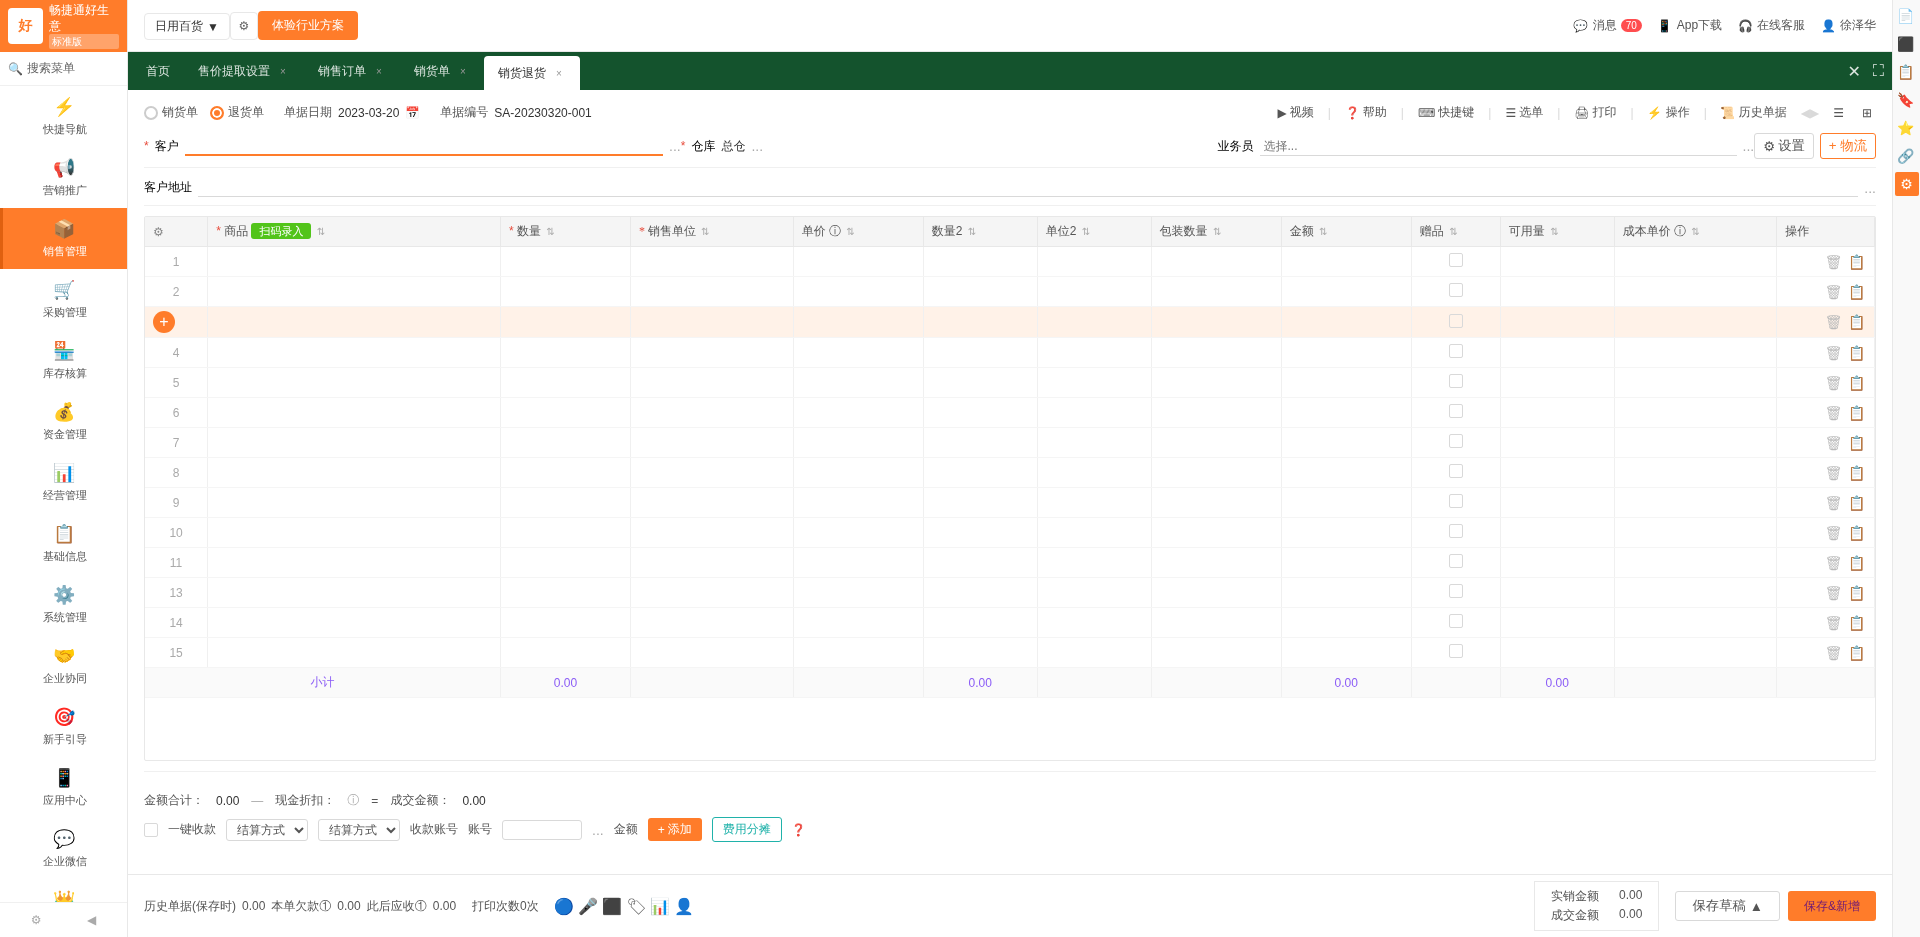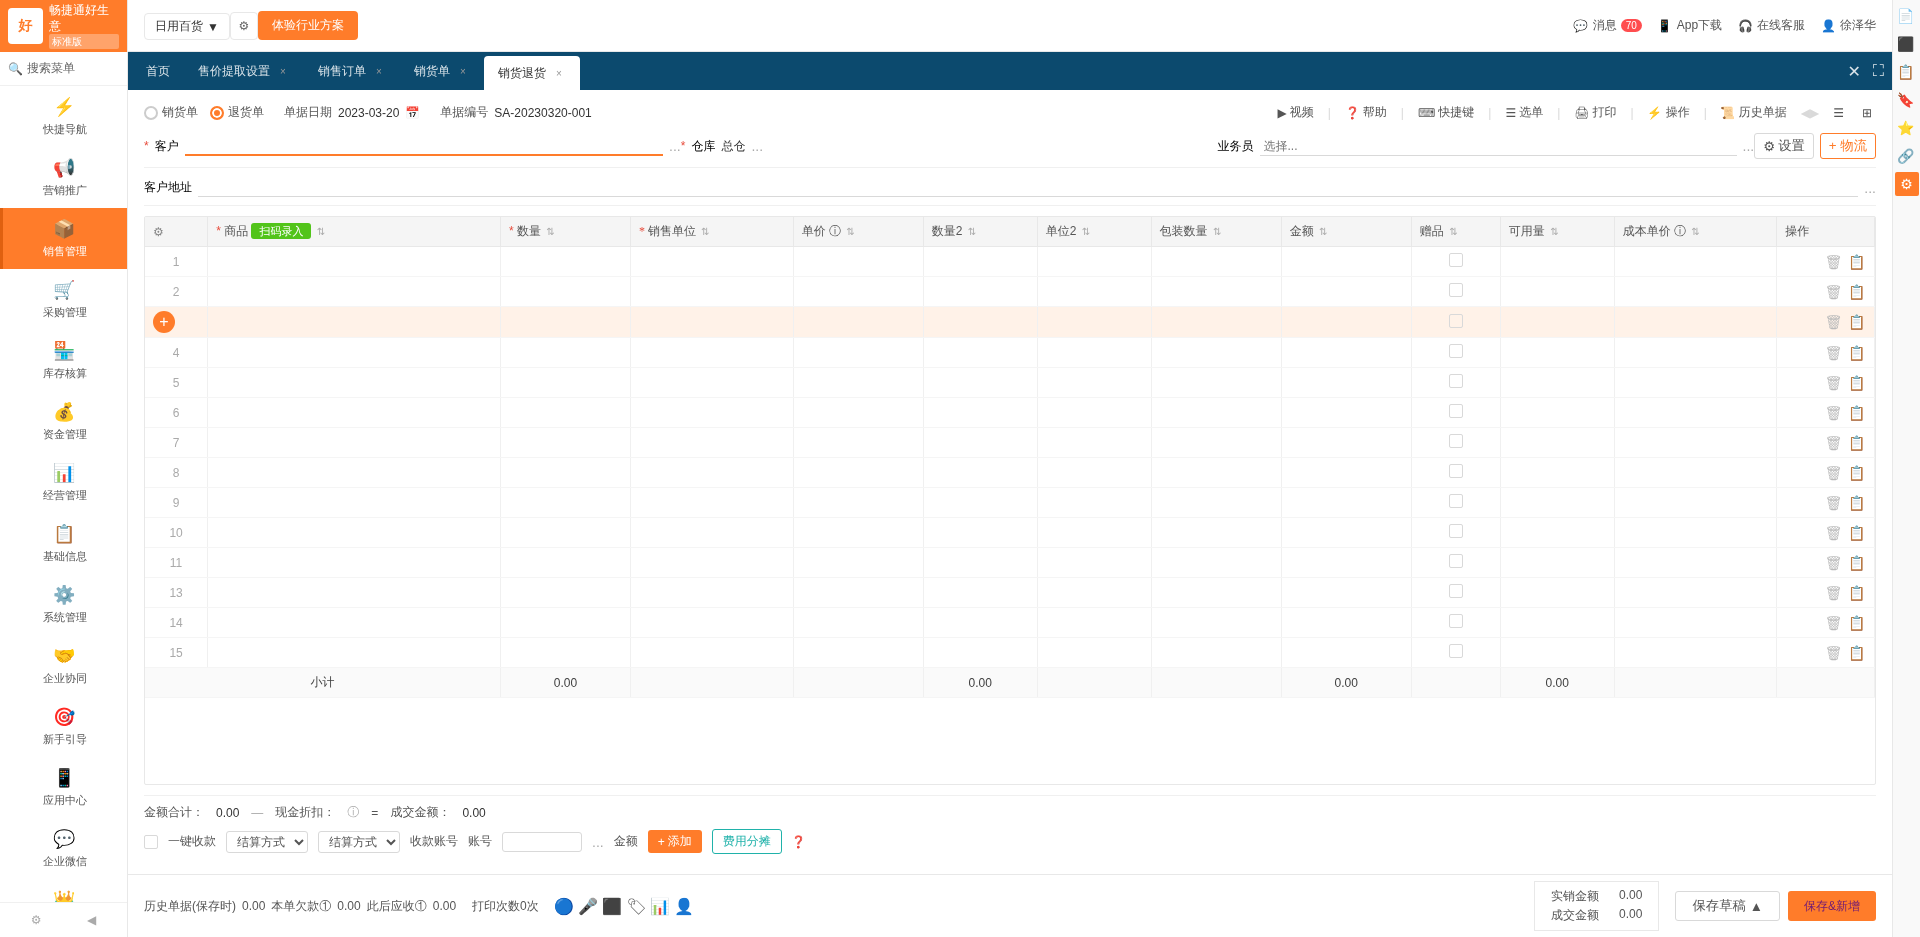--- a/index.html
+++ b/index.html
@@ -25,21 +25,21 @@
     .topbar { height: 52px; background: #fff; border-bottom: 1px solid #e8e8e8; display: flex; align-items: center; padding: 0 16px; gap: 12px; justify-content: space-between; }
     .topbar-left { display: flex; align-items: flex-end; gap: 0; }
     .topbar-dropdown { display: flex; align-items: center; gap: 4px; padding: 4px 10px; border: 1px solid #e8e8e8; border-radius: 4px; cursor: pointer; color: #333; background: #fff; }
     .topbar-settings { width: 28px; height: 28px; border: 1px solid #e8e8e8; border-radius: 4px; display: flex; align-items: center; justify-content: center; cursor: pointer; color: #666; }
     .topbar-btn-primary { background: #ff7c2a; color: #fff; border: none; padding: 6px 14px; border-radius: 4px; cursor: pointer; font-size: 12px; }
     .topbar-right { display: flex; align-items: center; gap: 16px; color: #555; font-size: 12px; }
     .topbar-right-item { display: flex; align-items: center; gap: 4px; cursor: pointer; }
     .badge { background: #ff4d4f; color: #fff; border-radius: 10px; padding: 1px 5px; font-size: 10px; }
 
     
-    .tabbar { background: #0c4a6e; display: flex; align-items: center; padding: 0 4px; height: 38px; }
+    .tabbar { background: #14532d; display: flex; align-items: center; padding: 0 4px; height: 38px; }
     .tab { padding: 0 14px; height: 38px; display: flex; align-items: center; gap: 6px; cursor: pointer; color: rgba(255,255,255,0.85); font-size: 12px; white-space: nowrap; }
     .tab.active { background: #fff; color: #333; border-radius: 4px 4px 0 0; margin-top: 4px; height: 34px; }
     .tab-close { color: #999; font-size: 10px; width: 14px; height: 14px; border-radius: 50%; display: flex; align-items: center; justify-content: center; }
     .tab-actions { margin-left: auto; display: flex; gap: 4px; }
     .tab-action-btn { color: rgba(255,255,255,0.85); font-size: 16px; cursor: pointer; padding: 4px; }
 
     
     .content { flex: 1; overflow-y: auto; background: #fff; padding: 12px 16px; display: flex; flex-direction: column; gap: 10px; }
     .radio-group { display: flex; gap: 12px; align-items: center; }
     .radio-item { display: flex; align-items: center; gap: 4px; cursor: pointer; font-size: 12px; color: #555; }
@@ -63,24 +63,24 @@
     td { padding: 4px 8px; border-right: 1px solid #f0f0f0; border-bottom: 1px solid #f5f5f5; font-size: 12px; color: #333; height: 30px; }
     tr.active-row td { background: #fff2e8; }
     .row-num { color: #aaa; text-align: center; }
     .checkbox-cell { text-align: center; }
     .checkbox { width: 14px; height: 14px; border: 1px solid #d9d9d9; border-radius: 2px; display: inline-block; cursor: pointer; }
     .action-icons { display: flex; gap: 6px; justify-content: flex-end; }
     .action-icon { color: #bbb; cursor: pointer; font-size: 14px; }
     .add-row-btn { width: 22px; height: 22px; background: #ff7c2a; color: #fff; border-radius: 50%; display: flex; align-items: center; justify-content: center; cursor: pointer; font-size: 16px; }
     .scan-btn { background: #52c41a; color: #fff; padding: 2px 8px; border-radius: 3px; font-size: 11px; cursor: pointer; white-space: nowrap; }
     .th-gear { color: #888; cursor: pointer; }
-    .summary-row td { background: #fafafa; font-weight: 500; color: #404040; border-top: 1px solid #e8e8e8; }
-
-    
-    .footer { padding: 8px 0; border-top: 1px solid #f0f0f0; }
+    .summary-row td { background: #fafafa; font-weight: 500; color: #8b5cf6; border-top: 1px solid #e8e8e8; }
+
+    
+    .footer { padding: 20px 0; border-top: 1px solid #f0f0f0; }
     .footer-top { display: flex; align-items: center; gap: 12px; font-size: 12px; color: #555; margin-bottom: 8px; }
     .footer-total { color: #333; font-weight: 500; }
     .footer-dash { color: #aaa; }
     .footer-bottom { display: flex; align-items: center; gap: 10px; font-size: 12px; color: #555; }
     .footer-checkbox { width: 14px; height: 14px; border: 1px solid #d9d9d9; border-radius: 2px; display: inline-block; }
     .footer-select { border: 1px solid #d9d9d9; padding: 2px 6px; border-radius: 3px; font-size: 12px; color: #555; background: #fff; }
     .footer-input-small { border: 1px solid #d9d9d9; padding: 2px 6px; border-radius: 3px; font-size: 12px; width: 80px; }
     .footer-add-btn { background: #ff7c2a; color: #fff; border: none; padding: 3px 10px; border-radius: 3px; cursor: pointer; font-size: 12px; display: flex; align-items: center; gap: 3px; }
     .fee-split-btn { border: 1px solid #20b2aa; color: #20b2aa; padding: 3px 10px; border-radius: 3px; cursor: pointer; font-size: 12px; background: #fff; }
     .help-icon { color: #aaa; cursor: pointer; }

